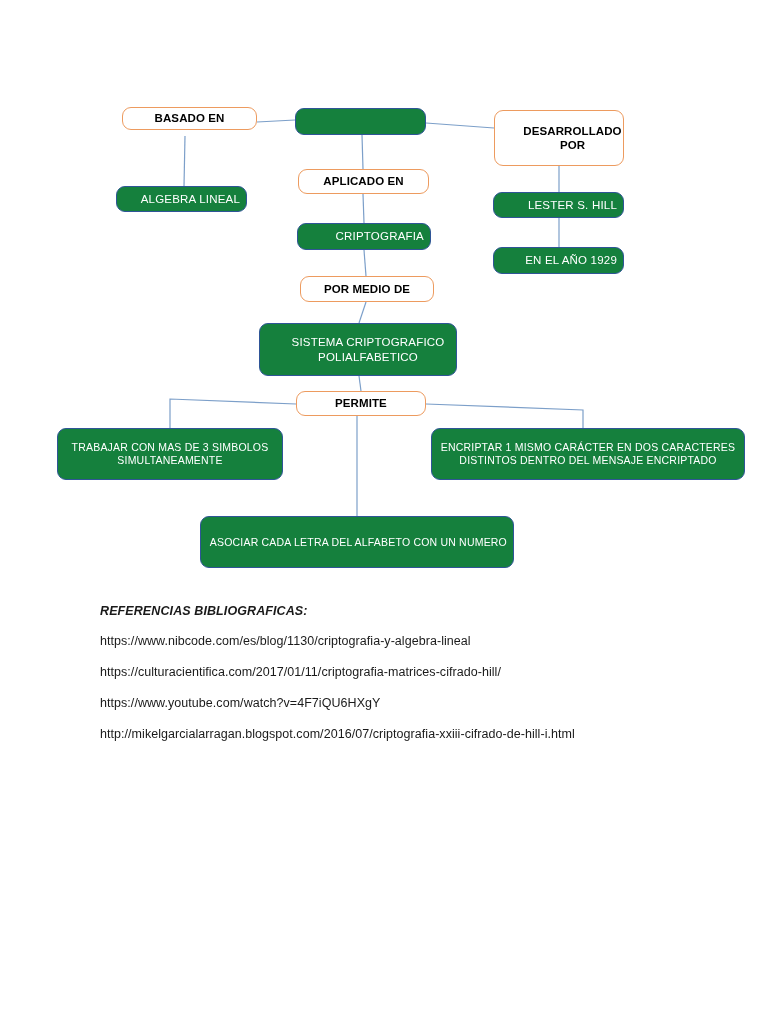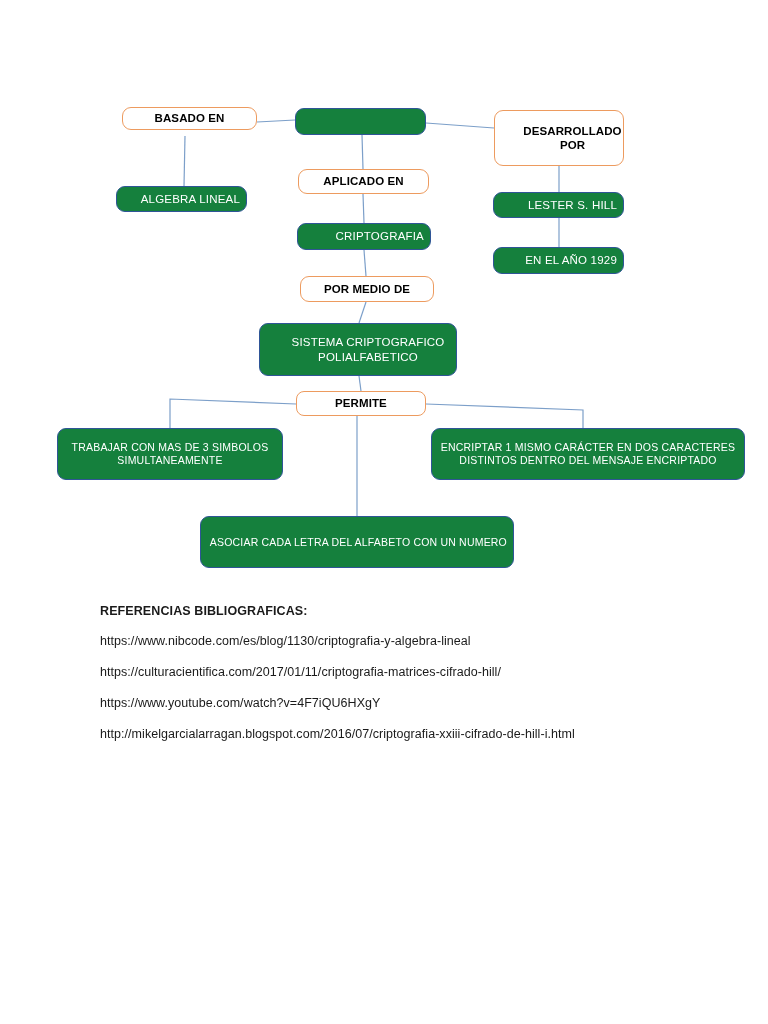--- a/index.html
+++ b/index.html
@@ -75,39 +75,40 @@
   #n-metodo-hill      { left: 295px; top: 108px; width: 131px; height: 27px; font-size: 11.5px; }
   #n-basado-en        { left: 122px; top: 107px; width: 135px; height: 23px; font-size: 11.5px; }
   #n-algebra-lineal   { left: 116px; top: 186px; width: 131px; height: 26px; font-size: 11.5px; }
   #n-desarrollado-por { left: 494px; top: 110px; width: 130px; height: 56px; font-size: 11.5px; padding-left: 27px; }
   #n-lester-hill      { left: 493px; top: 192px; width: 131px; height: 26px; font-size: 11.5px; }
   #n-ano-1929         { left: 493px; top: 247px; width: 131px; height: 27px; font-size: 11.5px; padding-left: 12px; }
   #n-aplicado-en      { left: 298px; top: 169px; width: 131px; height: 25px; font-size: 11.5px; }
   #n-criptografia     { left: 297px; top: 223px; width: 134px; height: 27px; font-size: 11.5px; }
   #n-por-medio-de     { left: 300px; top: 276px; width: 134px; height: 26px; font-size: 11.5px; }
   #n-sistema-cripto   { left: 259px; top: 323px; width: 198px; height: 53px; font-size: 11.5px; padding-left: 20px; }
-  #n-permite          { left: 296px; top: 391px; width: 130px; height: 25px; font-size: 11.5px; border-radius: 8px; }
+  #n-permite          { left: 296px; top: 391px; width: 130px; height: 25px; font-size: 11.5px; }
   #n-trabajar         { left: 57px; top: 428px; width: 226px; height: 52px; font-size: 10.5px; }
   #n-encriptar        { left: 431px; top: 428px; width: 314px; height: 52px; font-size: 10.5px; }
   #n-asociar          { left: 200px; top: 516px; width: 314px; height: 52px; font-size: 10.5px; }
 
   
   #references {
     position: absolute;
     left: 100px;
     top: 604px;
     width: 600px;
     z-index: 2;
     color: #1a1a1a;
   }
   #references .ref-heading {
     font-size: 12.5px;
     font-weight: bold;
     margin: 0 0 16px 0;
     letter-spacing: 0.1px;
+    font-style: italic;
   }
   #references .ref-item {
     font-size: 12.5px;
     font-weight: normal;
     margin: 0 0 17px 0;
     letter-spacing: 0.05px;
     white-space: nowrap;
   }
 </style>
 </head>

